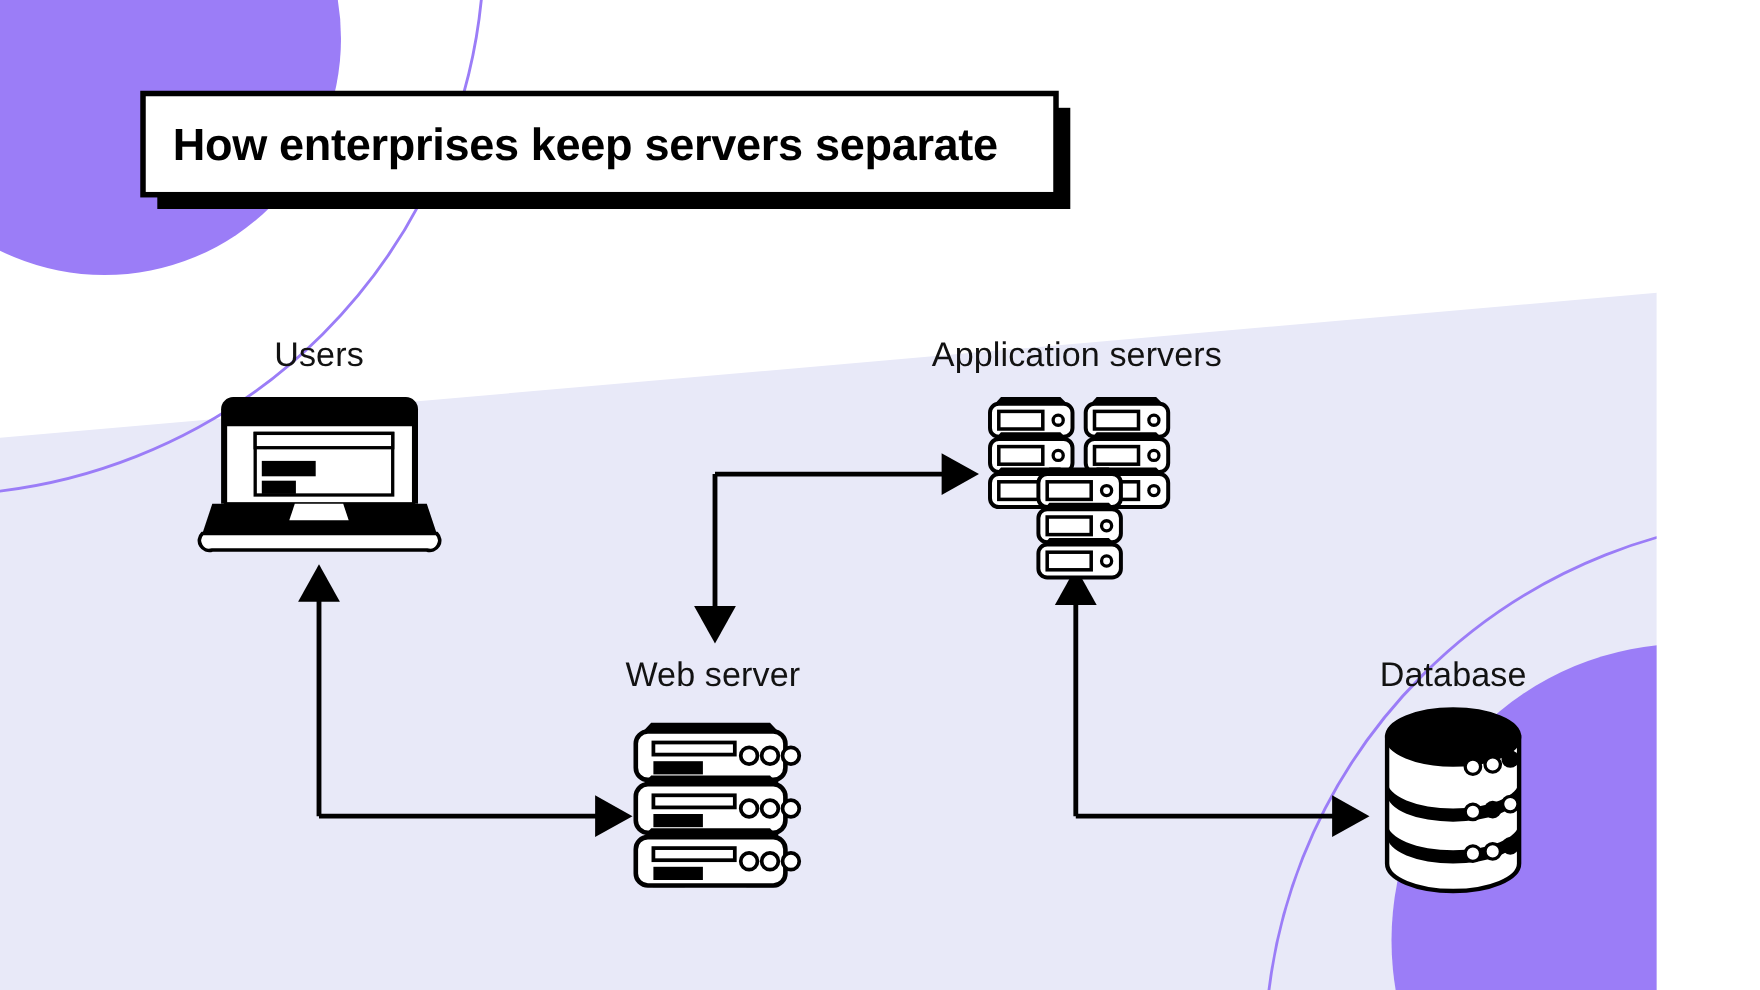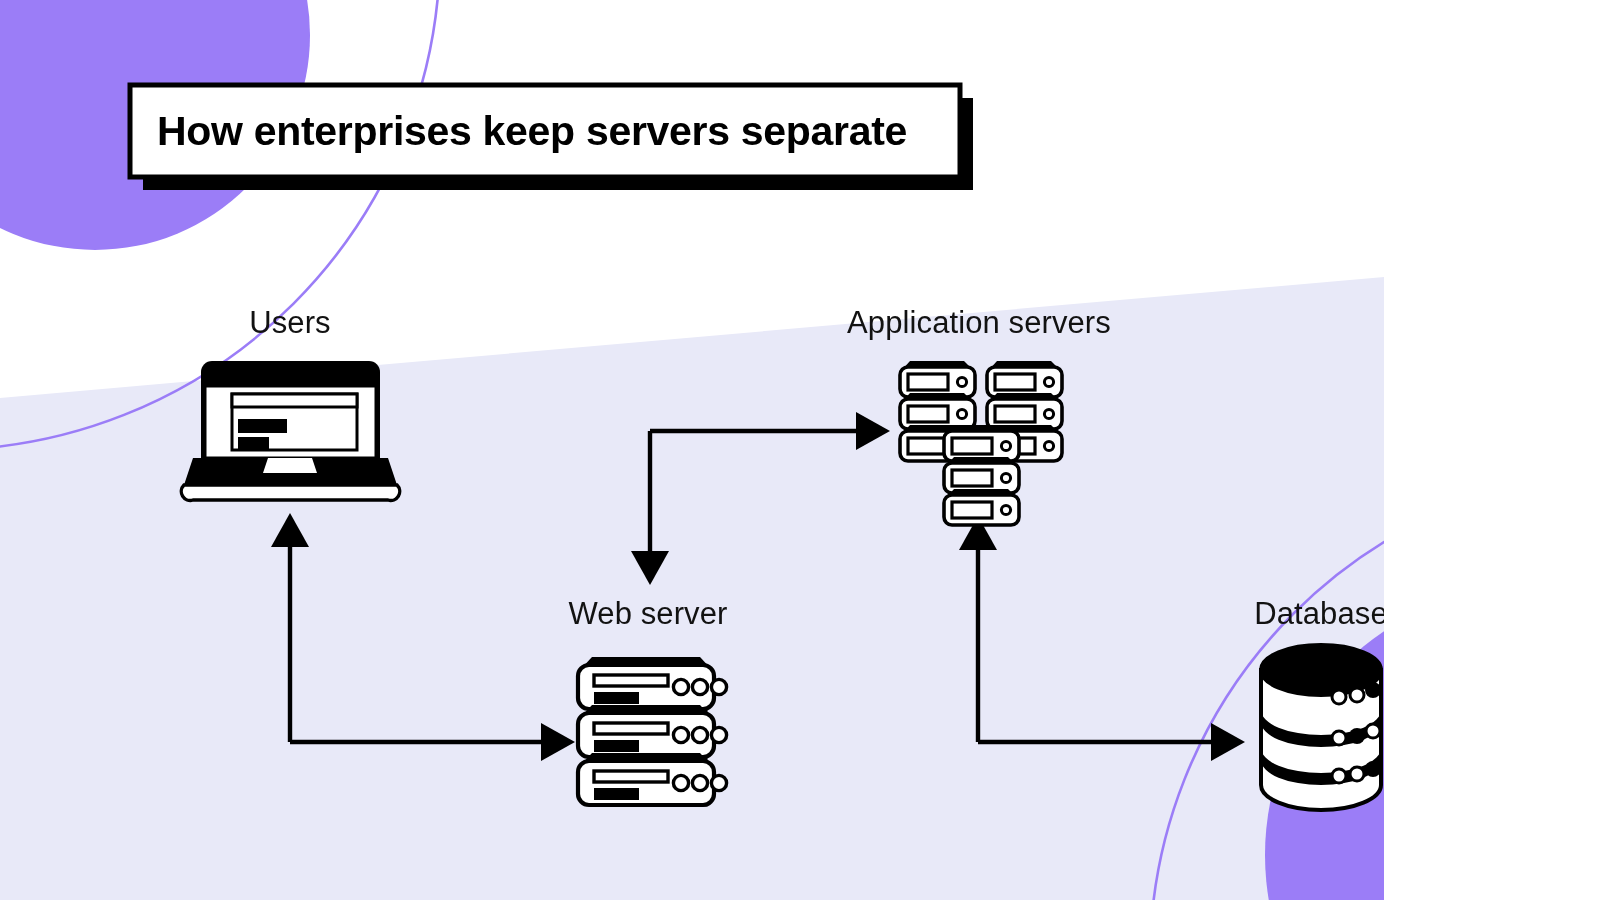--- a/index.html
+++ b/index.html
@@ -6,21 +6,21 @@
   html, body {
     margin: 0;
     padding: 0;
     background: #ffffff;
   }
   body {
     font-family: "Liberation Sans", sans-serif;
   }
   #stage {
     position: relative;
-    width: 1384px;
+    width: 1506px;
     height: 900px;
     overflow: hidden;
     background: #ffffff;
     text-align: right;
   }
   #scene {
     position: absolute;
     inset: 0;
     width: 1600px;
     height: 900px;

